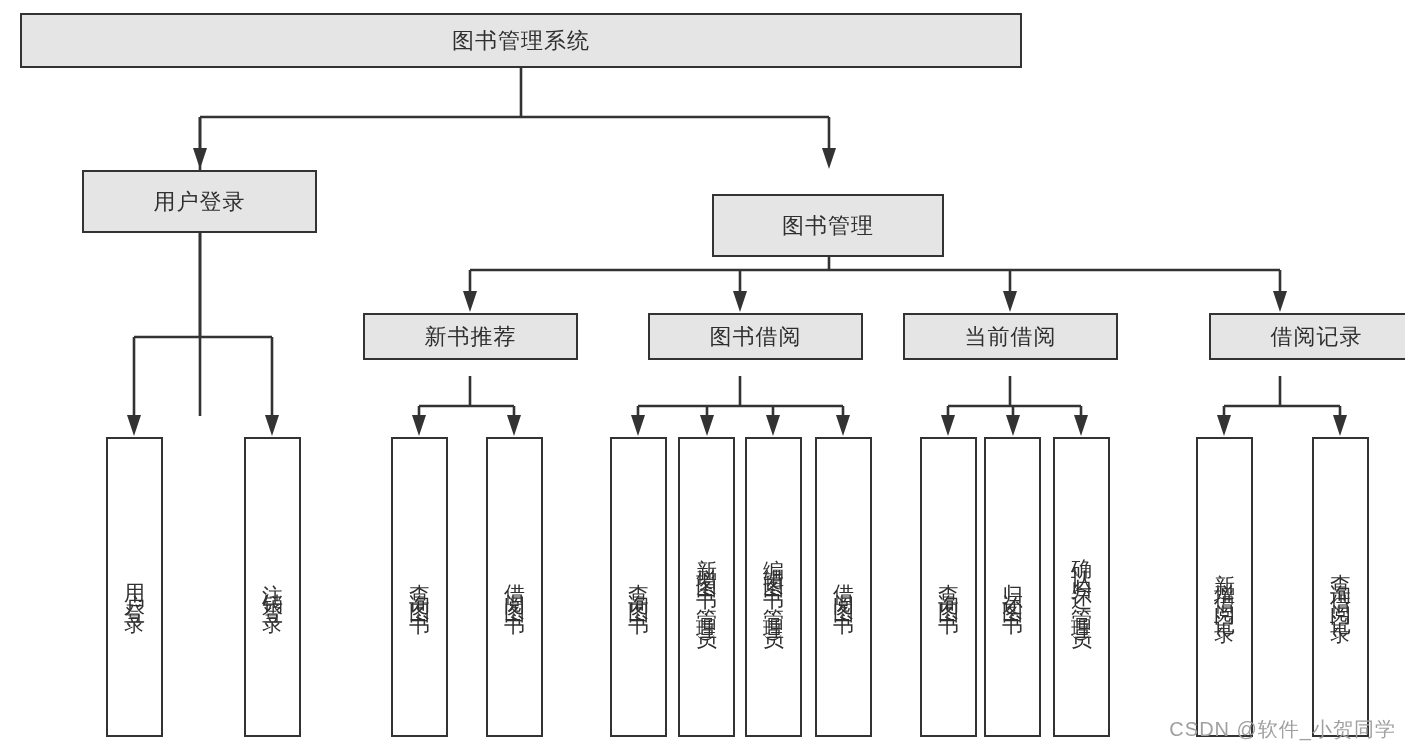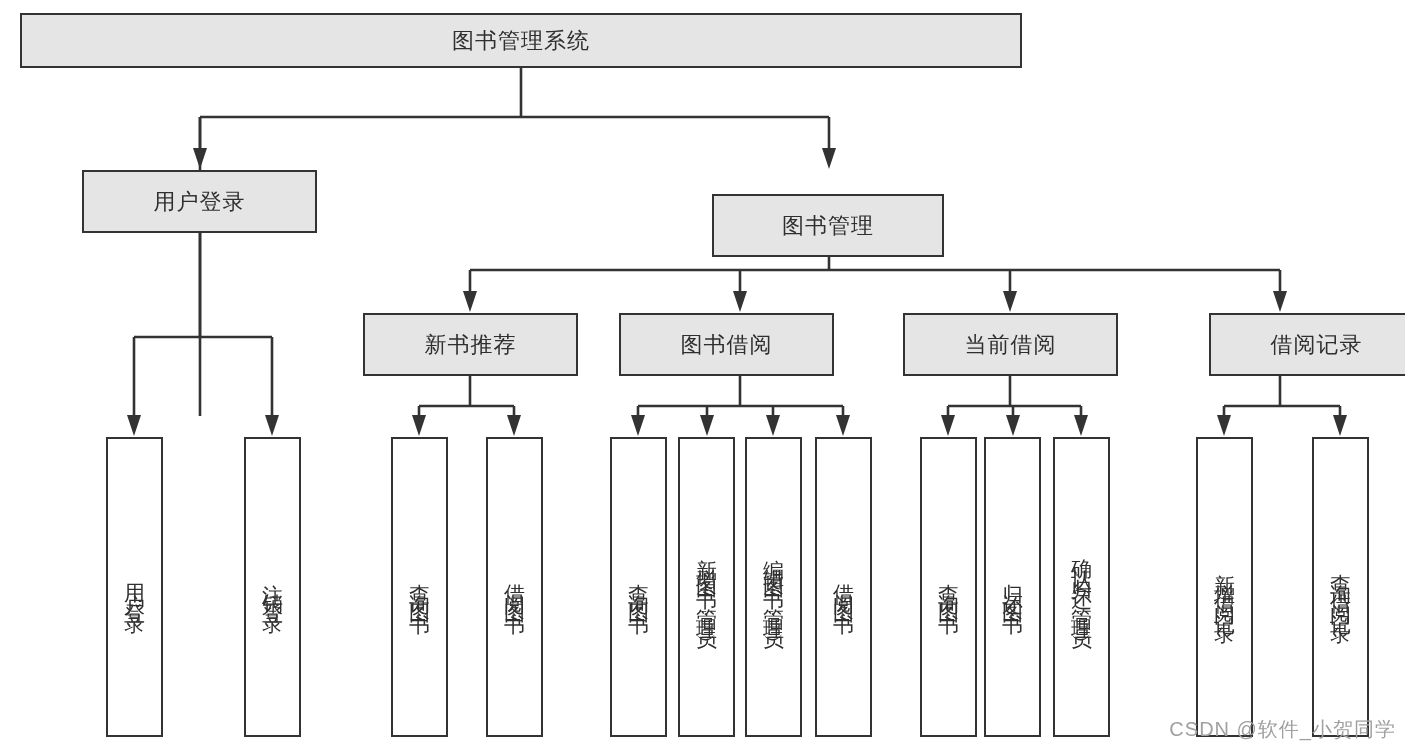--- a/index.html
+++ b/index.html
@@ -38,23 +38,23 @@
     display: flex;
     align-items: center;
     justify-content: center;
     font-size: 22px;
     letter-spacing: 1px;
     color: var(--text);
   }
   .root-box   { left: 20px;   top: 13px;  width: 1002px; height: 55px; }
   .user-box   { left: 82px;   top: 170px; width: 235px;  height: 63px; }
   .book-box   { left: 712px;  top: 170px; width: 232px;  height: 63px; margin-top: 24px; }
-  .grp        { top: 313px; width: 215px; height: 63px; }
+  .grp        { top: 313px; width: 215px; height: 47px; }
   .grp-new    { left: 363px; }
-  .grp-borrow { left: 619px; }
+  .grp-borrow { left: 648px; }
   .grp-cur    { left: 903px; }
   .grp-rec    { left: 1173px; margin-left: 36px; }
   .vbox {
     position: absolute;
     top: 437px;
     width: 57px;
     height: 300px;
     border: 2.5px solid var(--line);
     background: #fff;
     display: flex;

